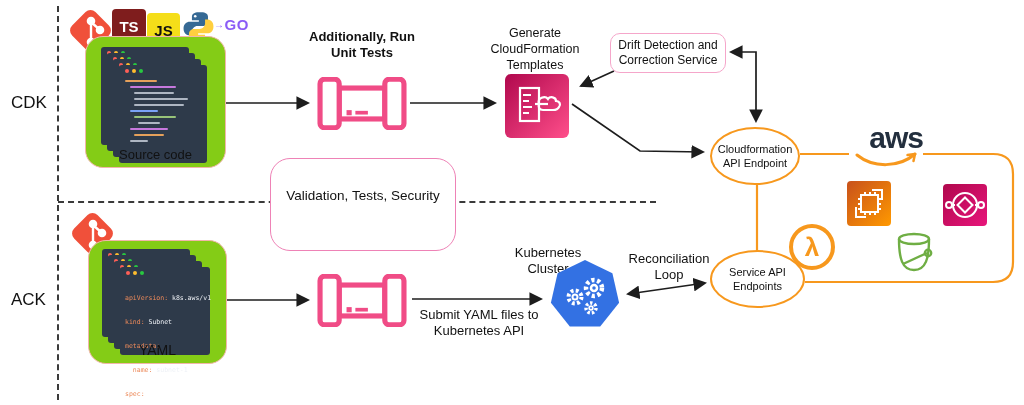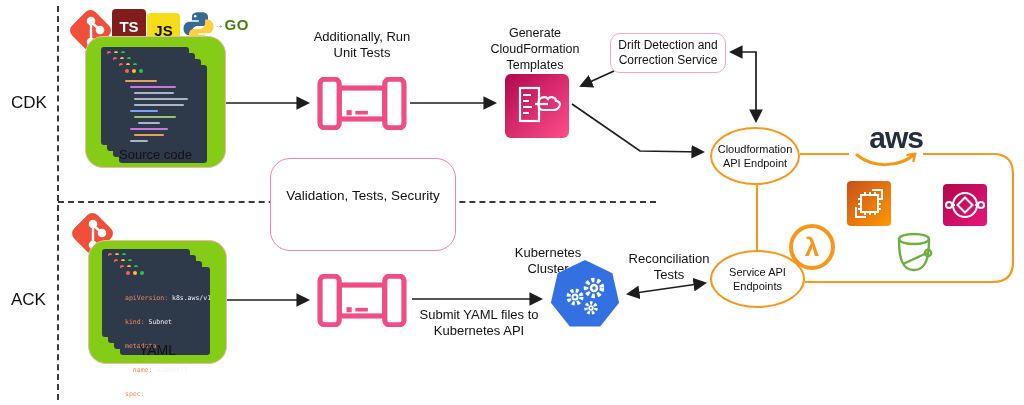--- a/index.html
+++ b/index.html
@@ -80,21 +80,21 @@
     <span>JS</span>
     </div>
   <div class="abs" style="left:181px;top:9px;width:35px;height:37px;">
     <svg width="35" height="37" viewBox="0 0 48 48">
       <path d="M24 3c-5.5 0-9 2.3-9 6v5h9.5v2H12c-4.5 0-8.5 3-8.5 9.5S7.5 35 12 35h3v-5.5c0-4 3.5-7.5 7.5-7.5h8c3.5 0 6.5-3 6.5-6.5V9c0-3.7-3.5-6-9-6h-4z" fill="#366994"></path>
       <path d="M24 45c5.5 0 9-2.3 9-6v-5h-9.5v-2H36c4.5 0 8.5-3 8.5-9.5S40.5 13 36 13h-3v5.5c0 4-3.5 7.5-7.5 7.5h-8c-3.5 0-6.5 3-6.5 6.5V39c0 3.7 3.5 6 9 6h4z" fill="#ffcf3f"></path>
       <circle cx="19.5" cy="8.5" r="1.8" fill="#fff"></circle>
         <circle cx="28.5" cy="39.5" r="1.8" fill="#fff"></circle>
     </svg>
   </div>
-  <div class="abs" style="left:214px;top:16px;color:#4d7c0f;font-weight:bold;font-size:15px;letter-spacing:0.5px;text-align:right;">
+  <div class="abs" style="left:214px;top:16px;color:#8b5cf6;font-weight:bold;font-size:15px;letter-spacing:0.5px;text-align:right;">
     <span style="font-size:10px;vertical-align:2px;">→</span><span>GO</span>
   </div>
 
   <div class="abs card" style="left:85px;top:36px;width:139px;height:130px;">
     <div class="win" style="left:15px;top:10px;width:88px;height:98px;">
         <div class="dots">
           <i class="dot d-r"></i>
           <i class="dot d-y"></i>
           <i class="dot d-g"></i>
         </div>
@@ -129,21 +129,21 @@
         <div class="bar" style="width:42px;background:#98c379;margin-left:9px;"></div>
         <div class="bar" style="width:22px;background:#aeb6c2;margin-left:13px;"></div>
         <div class="bar" style="width:38px;background:#c678dd;margin-left:5px;"></div>
         <div class="bar" style="width:30px;background:#e5a05b;margin-left:9px;"></div>
         <div class="bar" style="width:18px;background:#aeb6c2;margin-left:5px;"></div>
       </div>
     </div>
     <div class="card-label">Source code</div>
   </div>
 
-  <div class="abs note" style="left:300px;top:29px;width:124px;">
+  <div class="abs note" style="left:300px;top:29px;width:124px;font-weight:bold;">
     <div>Additionally, Run</div>
     <div>Unit Tests</div>
   </div>
   <svg class="abs" style="left:316px;top:77px;" width="92" height="53" viewBox="0 0 124 72">
     <rect x="31" y="15" width="62" height="42" fill="none" stroke="#f04c86" stroke-width="7"></rect>
     <rect x="5" y="3" width="26" height="66" rx="6" fill="#fff" stroke="#f04c86" stroke-width="7"></rect>
     <rect x="93" y="3" width="26" height="66" rx="6" fill="#fff" stroke="#f04c86" stroke-width="7"></rect>
     <rect x="41" y="45" width="7" height="7" fill="#f04c86"></rect>
     <rect x="53" y="46" width="17" height="5" fill="#f04c86"></rect>
   </svg>
@@ -299,16 +299,16 @@
     <circle class="gearc" cx="44" cy="30" r="8" stroke-width="4.5" stroke-dasharray="3.2 2.6"></circle>
     <circle class="gearc" cx="44" cy="30" r="3" stroke-width="2.5"></circle>
     <circle class="gearc" cx="25" cy="39" r="6.5" stroke-width="4" stroke-dasharray="2.8 2.3"></circle>
     <circle class="gearc" cx="25" cy="39" r="2.5" stroke-width="2"></circle>
     <circle class="gearc" cx="41" cy="50" r="5" stroke-width="3.5" stroke-dasharray="2.4 2"></circle>
     <circle class="gearc" cx="41" cy="50" r="1.8" stroke-width="1.8"></circle>
   </svg>
 
   <div class="abs note" style="left:621px;top:251px;width:96px;">
     <div>Reconciliation</div>
-    <div>Tests</div>
+    <div>Loop</div>
   </div>
 
 </div>
 
 </body></html>

